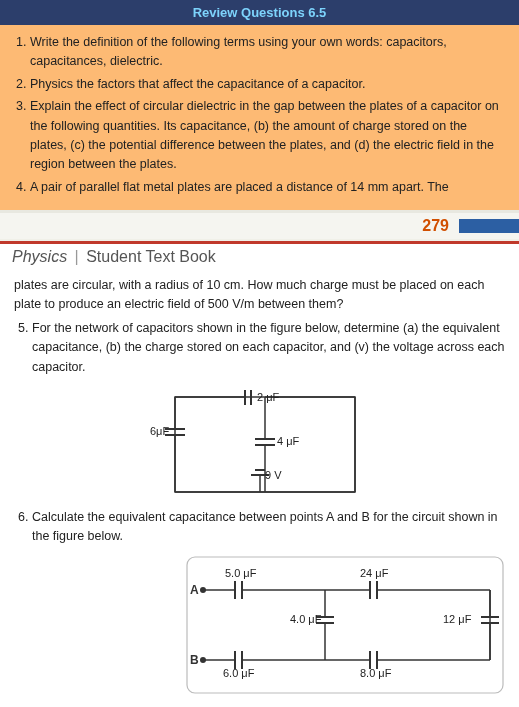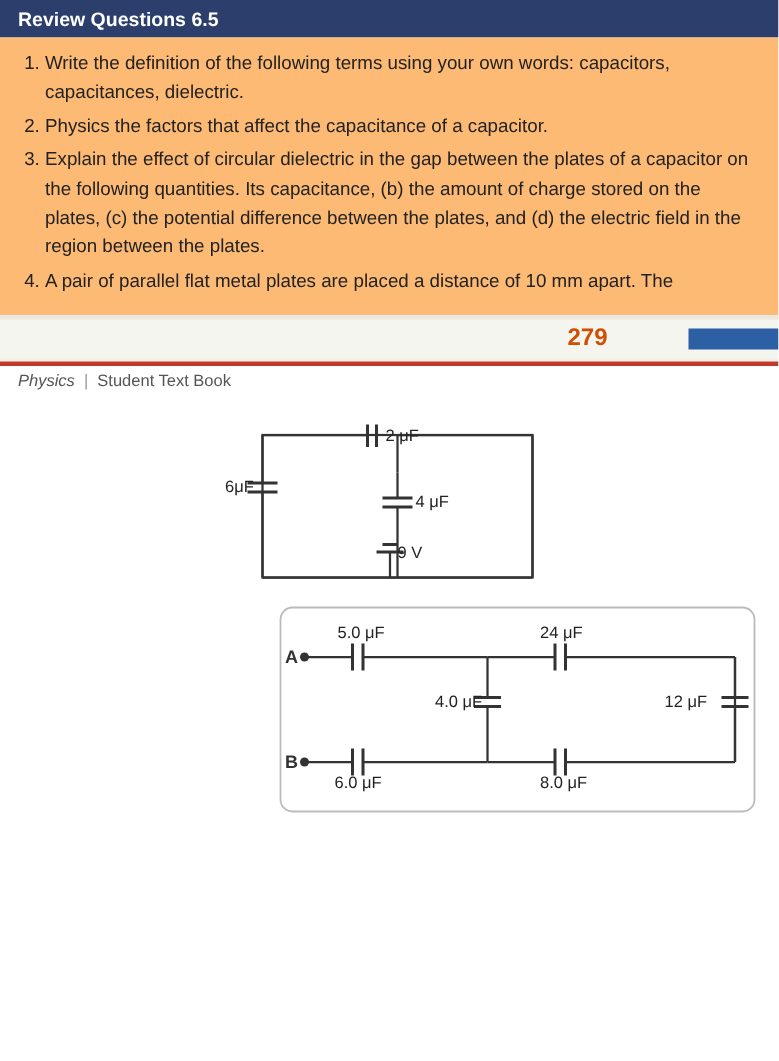--- a/index.html
+++ b/index.html
@@ -8,25 +8,26 @@
       font-size: 13px;
       background: #fff;
       width: 519px;
       min-height: 707px;
       overflow-x: hidden;
     }
 
     
     .review-header {
       background: #2c3e6b;
-      color: #ffffff;
+      color: #7dd3fc;
       font-weight: bold;
       font-size: 13px;
       padding: 5px 12px;
       margin: 0;
+      text-align: center;
     }
 
     .review-section {
       background: #fdba74;
       padding: 8px 12px 10px 12px;
       border-bottom: 3px solid #e8e8e0;
     }
 
     .review-section ol {
       margin-left: 18px;
@@ -39,21 +40,20 @@
       font-size: 12.5px;
     }
 
     .page-number-row {
       display: flex;
       justify-content: flex-end;
       align-items: center;
       background: #f5f5f0;
       padding: 4px 0 4px 0;
       border-bottom: 2px solid #f0f0e8;
-      gap: 44px;
     }
 
     .page-number {
       color: #d14f00;
       font-weight: bold;
       font-size: 16px;
       margin-right: 10px;
     }
 
     .page-bar {
@@ -67,21 +67,21 @@
     
     .divider-section {
       background: #fff;
       border-top: 3px solid #c0392b;
       padding: 4px 12px 2px 12px;
       display: flex;
       align-items: center;
     }
 
     .divider-label {
-      font-size: 11px;
+      font-size: 16px;
       color: #333;
     }
 
     .divider-label span.physics {
       font-style: italic;
       color: #555;
     }
 
     .divider-label span.sep {
       color: #999;
@@ -159,41 +159,47 @@
     <li>
       <span>Write the definition of the following terms using your own words: capacitors, capacitances, dielectric.</span>
     </li>
     <li>
       <span>Physics the factors that affect the capacitance of a capacitor.</span>
     </li>
     <li>
       <span>Explain the effect of circular dielectric in the gap between the plates of a capacitor on the following quantities. Its capacitance, (b) the amount of charge stored on the plates, (c) the potential difference between the plates, and (d) the electric field in the region between the plates.</span>
     </li>
     <li>
-      <span>A pair of parallel flat metal plates are placed a distance of 10 mm apart. The</span>
+      <span>A pair of parallel flat metal plates are placed a distance of 14 mm apart. The</span>
     </li>
   </ol>
 </div>
 
 <div class="page-number-row">
   <span class="page-number">279</span>
   <span class="page-bar"></span>
 </div>
 
 <div class="divider-section">
   <span class="divider-label">
     <span class="physics">Physics</span>
     <span class="sep"> | </span>
     <span class="textbook">Student Text Book</span>
   </span>
 </div>
 
 <div class="main-content">
 
-
+  <p>plates are circular, with a radius of 10 cm. How much charge must be placed on each plate to produce an electric field of 500 V/m between them?</p>
+
+  <ol start="5" class="questions-list">
+    <li>
+      <span>For the network of capacitors shown in the figure below, determine (a) the equivalent capacitance, (b) the charge stored on each capacitor, and (v) the voltage across each capacitor.</span>
+    </li>
+  </ol>
 
   <div class="circuit-container-1">
     <svg class="circuit-svg" width="230" height="115" viewBox="0 0 230 115">
 
       <rect x="30" y="10" width="180" height="95" fill="none" stroke="#333" stroke-width="1.5"></rect>
 
       <line x1="30" y1="10" x2="30" y2="42" stroke="#333" stroke-width="1.5"></line>
 
       <line x1="20" y1="42" x2="40" y2="42" stroke="#333" stroke-width="2"></line>
       <line x1="20" y1="48" x2="40" y2="48" stroke="#333" stroke-width="2"></line>
@@ -222,20 +228,25 @@
       <line x1="30" y1="105" x2="210" y2="105" stroke="#333" stroke-width="1.5"></line>
 
       <line x1="115" y1="105" x2="115" y2="88" stroke="#333" stroke-width="1.5"></line>
 
       <line x1="106" y1="88" x2="124" y2="88" stroke="#333" stroke-width="2"></line>
       <line x1="110" y1="83" x2="120" y2="83" stroke="#333" stroke-width="2"></line>
       <text x="120" y="92" class="capacitor-label">9 V</text>
     </svg>
   </div>
 
+  <ol start="6" class="questions-list">
+    <li>
+      <span>Calculate the equivalent capacitance between points A and B for the circuit shown in the figure below.</span>
+    </li>
+  </ol>
 
   <div class="circuit-container-2">
     <svg class="circuit-svg" width="320" height="140" viewBox="0 0 320 140">
 
       <rect x="2" y="2" width="316" height="136" rx="8" ry="8" fill="none" stroke="#bbb" stroke-width="1.2"></rect>
 
       <line x1="18" y1="35" x2="50" y2="35" stroke="#333" stroke-width="1.5"></line>
 
       <line x1="50" y1="26" x2="50" y2="44" stroke="#333" stroke-width="2"></line>
       <line x1="57" y1="26" x2="57" y2="44" stroke="#333" stroke-width="2"></line>

